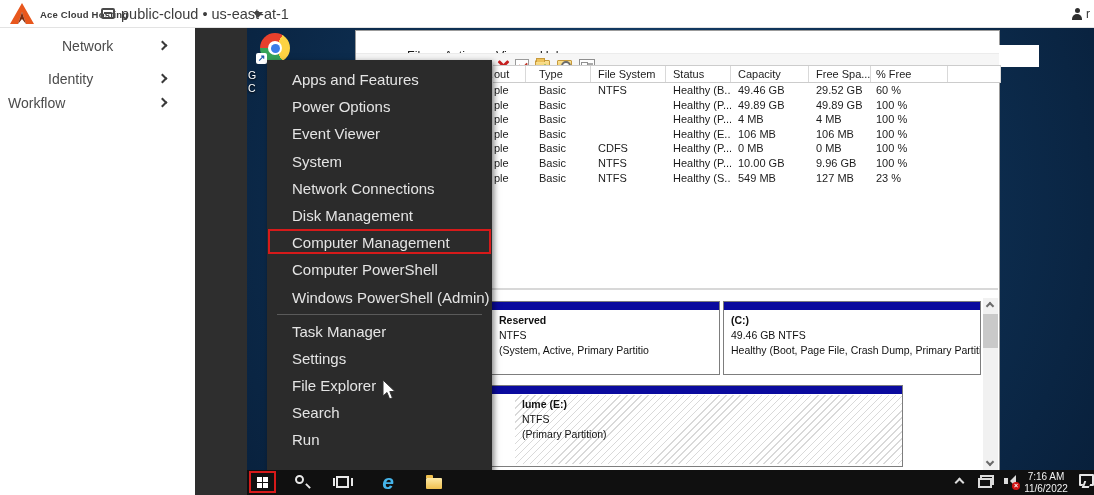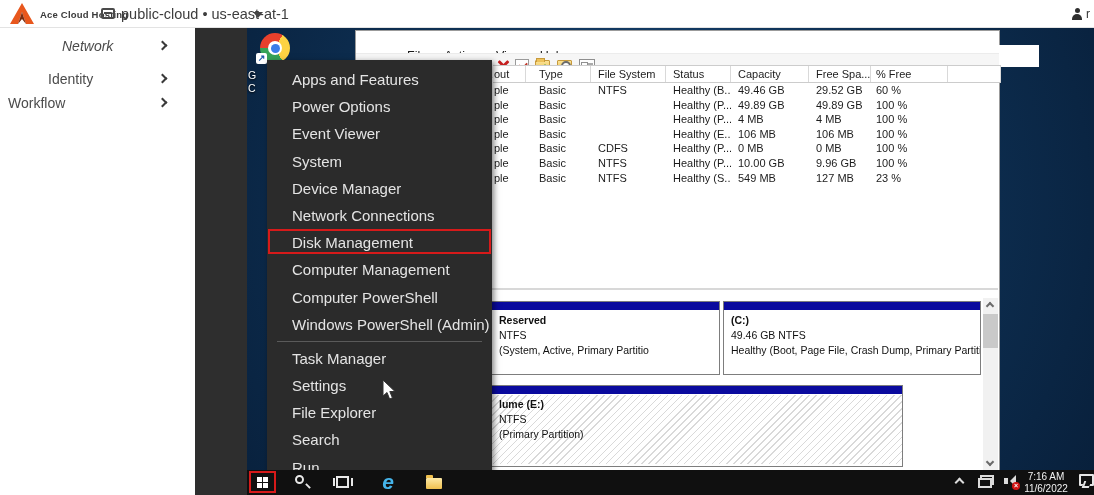--- a/index.html
+++ b/index.html
@@ -21,21 +21,21 @@
   #user-chip { right:4px; top:7px; font-size:12px; color:#333; display:flex; align-items:center; gap:3px; }
   .person-icon { width:12px; height:12px; position:relative; display:inline-block; }
   .person-icon:before { content:""; position:absolute; left:3.5px; top:0; width:5px; height:5px; border-radius:50%; background:#2e2e2e; }
   .person-icon:after { content:""; position:absolute; left:1px; top:6px; width:10px; height:6px; border-radius:5px 5px 0 0; background:#2e2e2e; }
 
   
   #sidebar { left:0; top:28px; width:195px; height:467px; background:#fff; z-index:10; }
   .sb-item { position:absolute; width:100%; height:22px; font-size:14px; color:#4b4b4b; cursor:pointer; }
   .sb-item .sb-label { position:absolute; top:2px; }
   .sb-item .chev-right { position:absolute; right:29px; top:6px; width:7px; height:7px; border-top:2.5px solid #3a3a3a; border-right:2.5px solid #3a3a3a; transform:rotate(45deg); }
-  .sb-item:nth-of-type(1) { top:8px;font-style:italic; }  .sb-item:nth-of-type(1) .sb-label { left:62px; }
+  .sb-item:nth-of-type(1) { top:8px; }  .sb-item:nth-of-type(1) .sb-label { left:62px; }
   .sb-item:nth-of-type(2) { top:41px; } .sb-item:nth-of-type(2) .sb-label { left:48px; }
   .sb-item:nth-of-type(3) { top:65px; } .sb-item:nth-of-type(3) .sb-label { left:8px; }
   .sb-item:nth-of-type(4) { top:109px; }.sb-item:nth-of-type(4) .sb-label { left:8px; }
 
   
   #letterbox { left:195px; top:28px; width:52px; height:467px; background:#2e2e2e; z-index:9; }
 
   
   #desktop { left:247px; top:28px; width:847px; height:467px; overflow:hidden; z-index:1;
     background:radial-gradient(circle at 48% 38%, #1a4a7d 0%, #0e3155 48%, #081f3a 100%); }
@@ -89,21 +89,21 @@
   
   #splitter { left:1px; top:257px; width:641px; height:2px; background:#d8d8d8; }
   #gview { left:1px; top:259px; width:641px; height:183px; background:#fff; }
   .part-box { position:absolute; border:1px solid #7d7d7d; background:#fff; }
   .part-bar { height:9px; background:#0a0a9e; border-bottom:1px solid #fff; }
   .part-text { padding:2px 7px; font-size:10.5px; color:#111; line-height:1.45; white-space:nowrap; overflow:hidden; }
   .part-text .bold { font-weight:bold; }
   #disk1p1 { left:134px; top:11px; width:229px; height:74px; }
   #disk1p2 { left:366px; top:11px; width:258px; height:74px; }
   #disk2p1 { left:134px; top:95px; width:412px; height:82px; }
-  #disk2p1 .part-body { height:69px; background:repeating-linear-gradient(135deg,#ffffff 0 4px,#d9d9d9 4px 5px); }
+  #disk2p1 .part-body { height:69px; background:repeating-linear-gradient(135deg,#ffffff 0 4px,#d9d9d9 4px 5px);margin-left:23px; }
   #disk2p1 .part-text { background:transparent; }
 
   
   #gscroll { left:626px; top:8px; width:15px; height:173px; background:#f1f1f1; }
   .sc-arrow { position:absolute; left:0; width:15px; height:15px; background:#f1f1f1; }
   .sc-arrow span { position:absolute; left:4px; width:6px; height:6px; border-top:2px solid #6b6b6b; border-right:2px solid #6b6b6b; }
   #sc-up { top:0; } #sc-up span { top:5px; transform:rotate(-45deg); }
   #sc-down { bottom:0; } #sc-down span { top:3px; transform:rotate(135deg); }
   #sc-thumb { position:absolute; left:0; top:16px; width:15px; height:34px; background:#c9c9c9; }
 
@@ -355,23 +355,20 @@
           </div>
 
           <div class="ctx-item">
             <span>Event Viewer</span>
           </div>
 
           <div class="ctx-item">
             <span>System</span>
           </div>
 
-          <div class="ctx-item">
-            <span>Device Manager</span>
-          </div>
 
           <div class="ctx-item">
             <span>Network Connections</span>
           </div>
 
           <div class="ctx-item">
             <span>Disk Management</span>
           </div>
 
           <div class="ctx-item">

